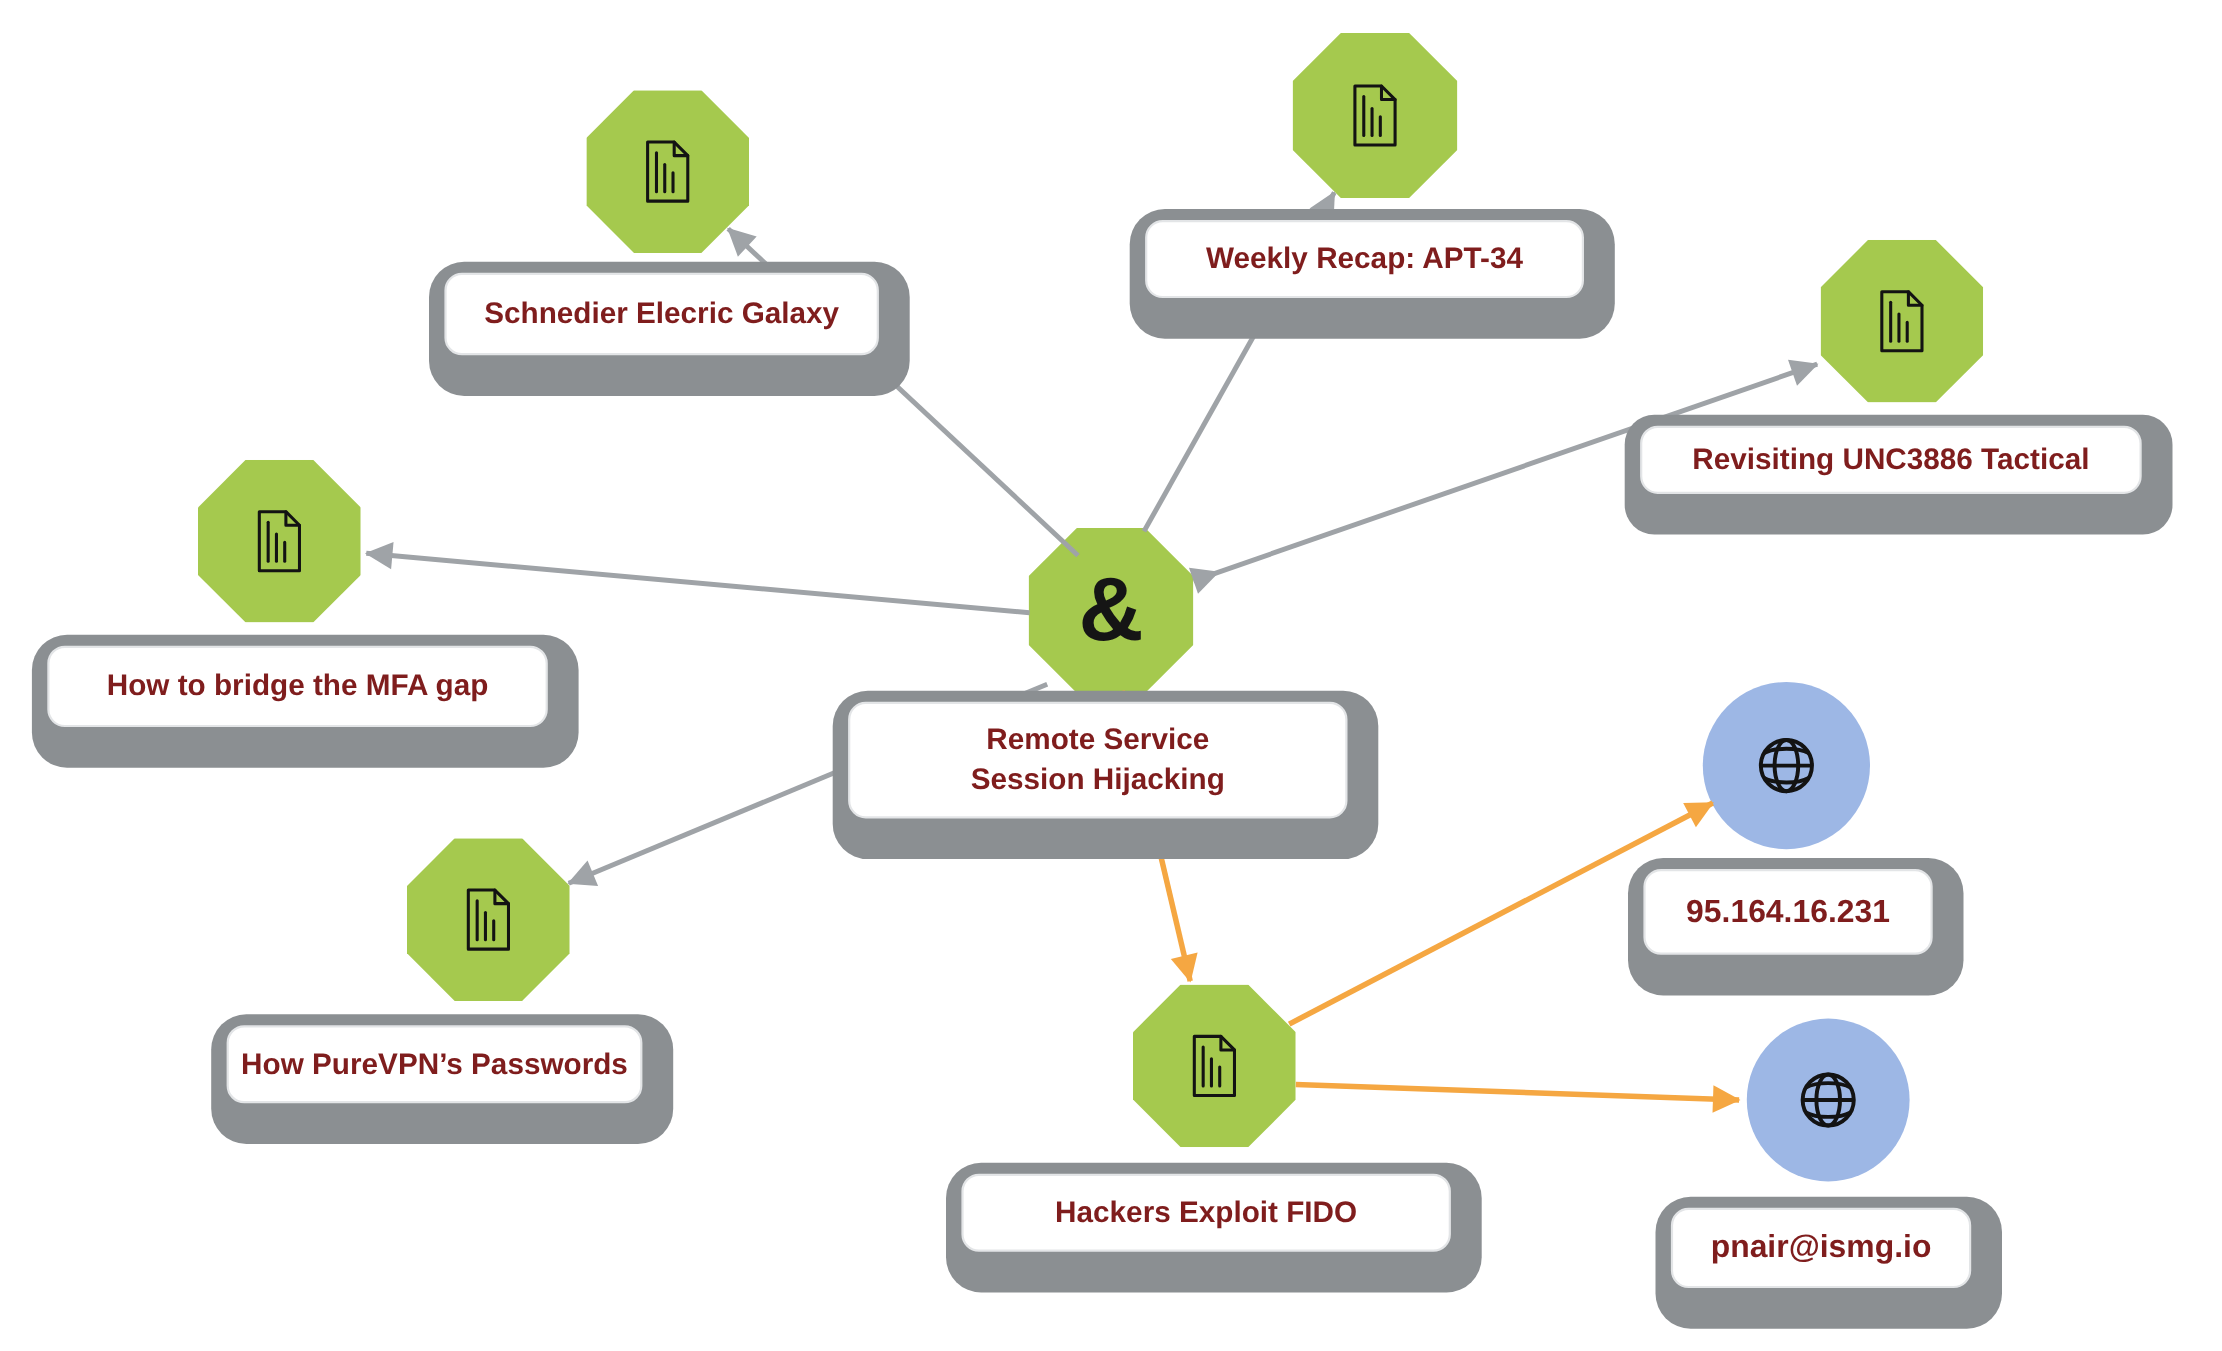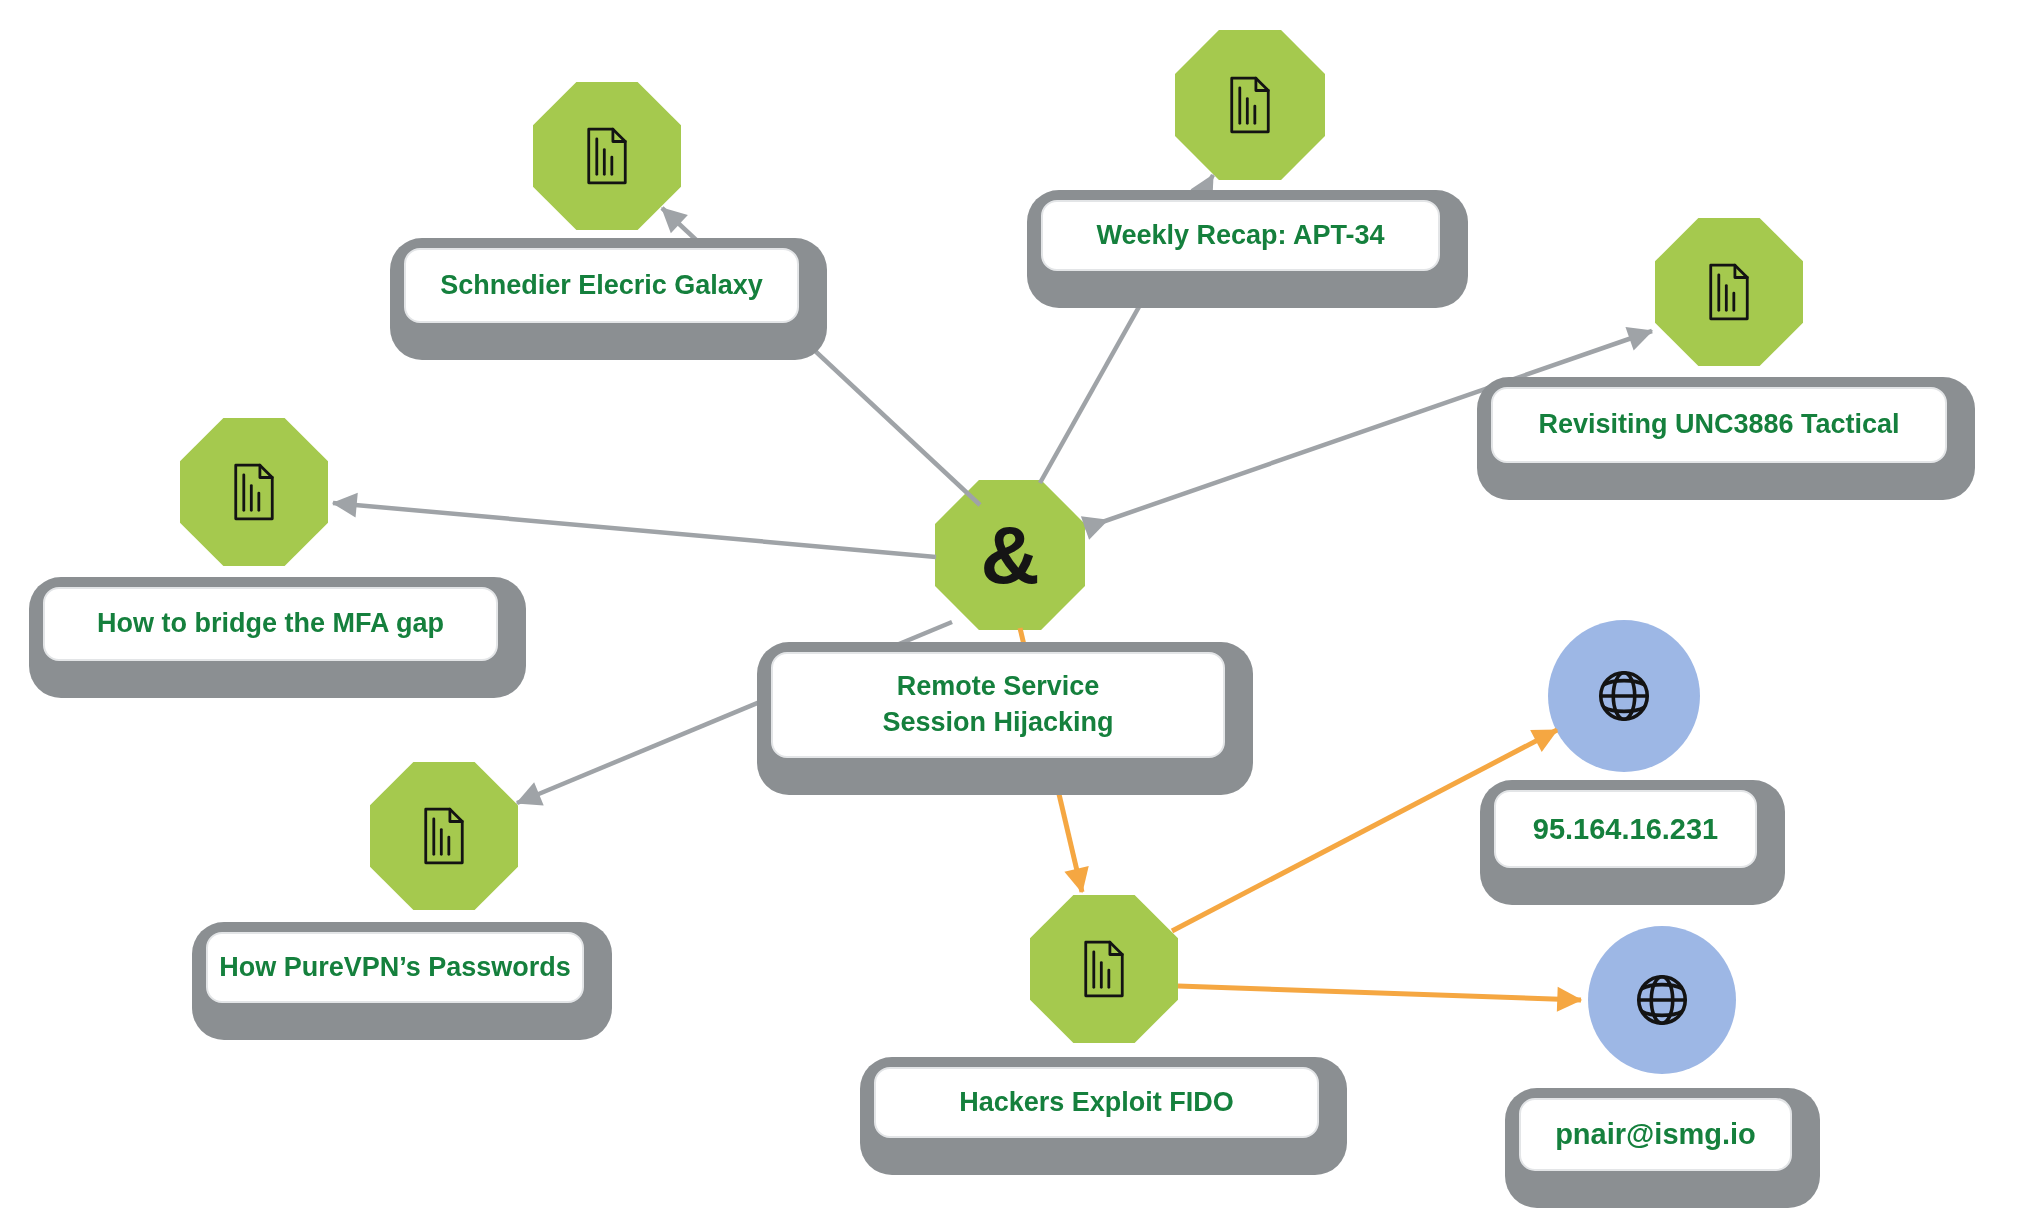--- a/index.html
+++ b/index.html
@@ -17,21 +17,21 @@
   #edges{position:absolute;left:0;top:0;z-index:2;}
   .eg{stroke:#9fa3a7;stroke-width:4.5px;}
   .eo{stroke:#f5a742;stroke-width:5px;}
   .labelbox{position:absolute;z-index:3;background:#8b8f92;border-radius:32px;}
   .labelbox .inner{
     position:absolute;left:14px;top:10px;right:28px;bottom:37px;
     background:#ffffff;border:2px solid #e3e5e7;border-radius:16px;
     display:flex;align-items:center;justify-content:center;text-align:center;
   }
   .labelbox .inner span{
-    font-weight:700;font-size:27px;color:#15803d;line-height:1.32;white-space:pre-line;
+    font-weight:700;font-size:27px;color:#7f1d1d;line-height:1.32;white-space:pre-line;
   }
   .labelbox.small .inner span{font-size:29px;}
 </style>
 </head>
 <body>
 
 <div id="canvas">
 
   <div class="node octagon" style="left:533px;top:82px;width:148px;height:148px;">
     <svg viewBox="0 0 44 54" width="48" height="58" fill="none" stroke="#131313" stroke-width="2.6" stroke-linejoin="round" stroke-linecap="round">
@@ -144,33 +144,33 @@
         <span>Schnedier Elecric Galaxy</span>
       </div>
   </div>
 
   <div class="labelbox" style="left:1027px;top:190px;width:441px;height:118px;">
     <div class="inner">
         <span>Weekly Recap: APT-34</span>
       </div>
   </div>
 
-  <div class="labelbox" style="left:1477px;top:377px;width:498px;height:123px;">
+  <div class="labelbox" style="left:1477px;top:377px;width:498px;height:109px;border-radius:27px;">
     <div class="inner">
         <span>Revisiting UNC3886 Tactical</span>
       </div>
   </div>
 
   <div class="labelbox" style="left:8px;top:577px;width:497px;height:121px;margin-left:21px;">
     <div class="inner">
         <span>How to bridge the MFA gap</span>
       </div>
   </div>
 
-  <div class="labelbox" style="left:757px;top:642px;width:496px;height:153px;">
+  <div class="labelbox" style="left:757px;top:628px;width:496px;height:153px;">
     <div class="inner">
         <span>Remote Service
 Session Hijacking</span>
       </div>
   </div>
 
   <div class="labelbox" style="left:192px;top:922px;width:420px;height:118px;">
     <div class="inner">
         <span>How PureVPN’s Passwords</span>
       </div>

